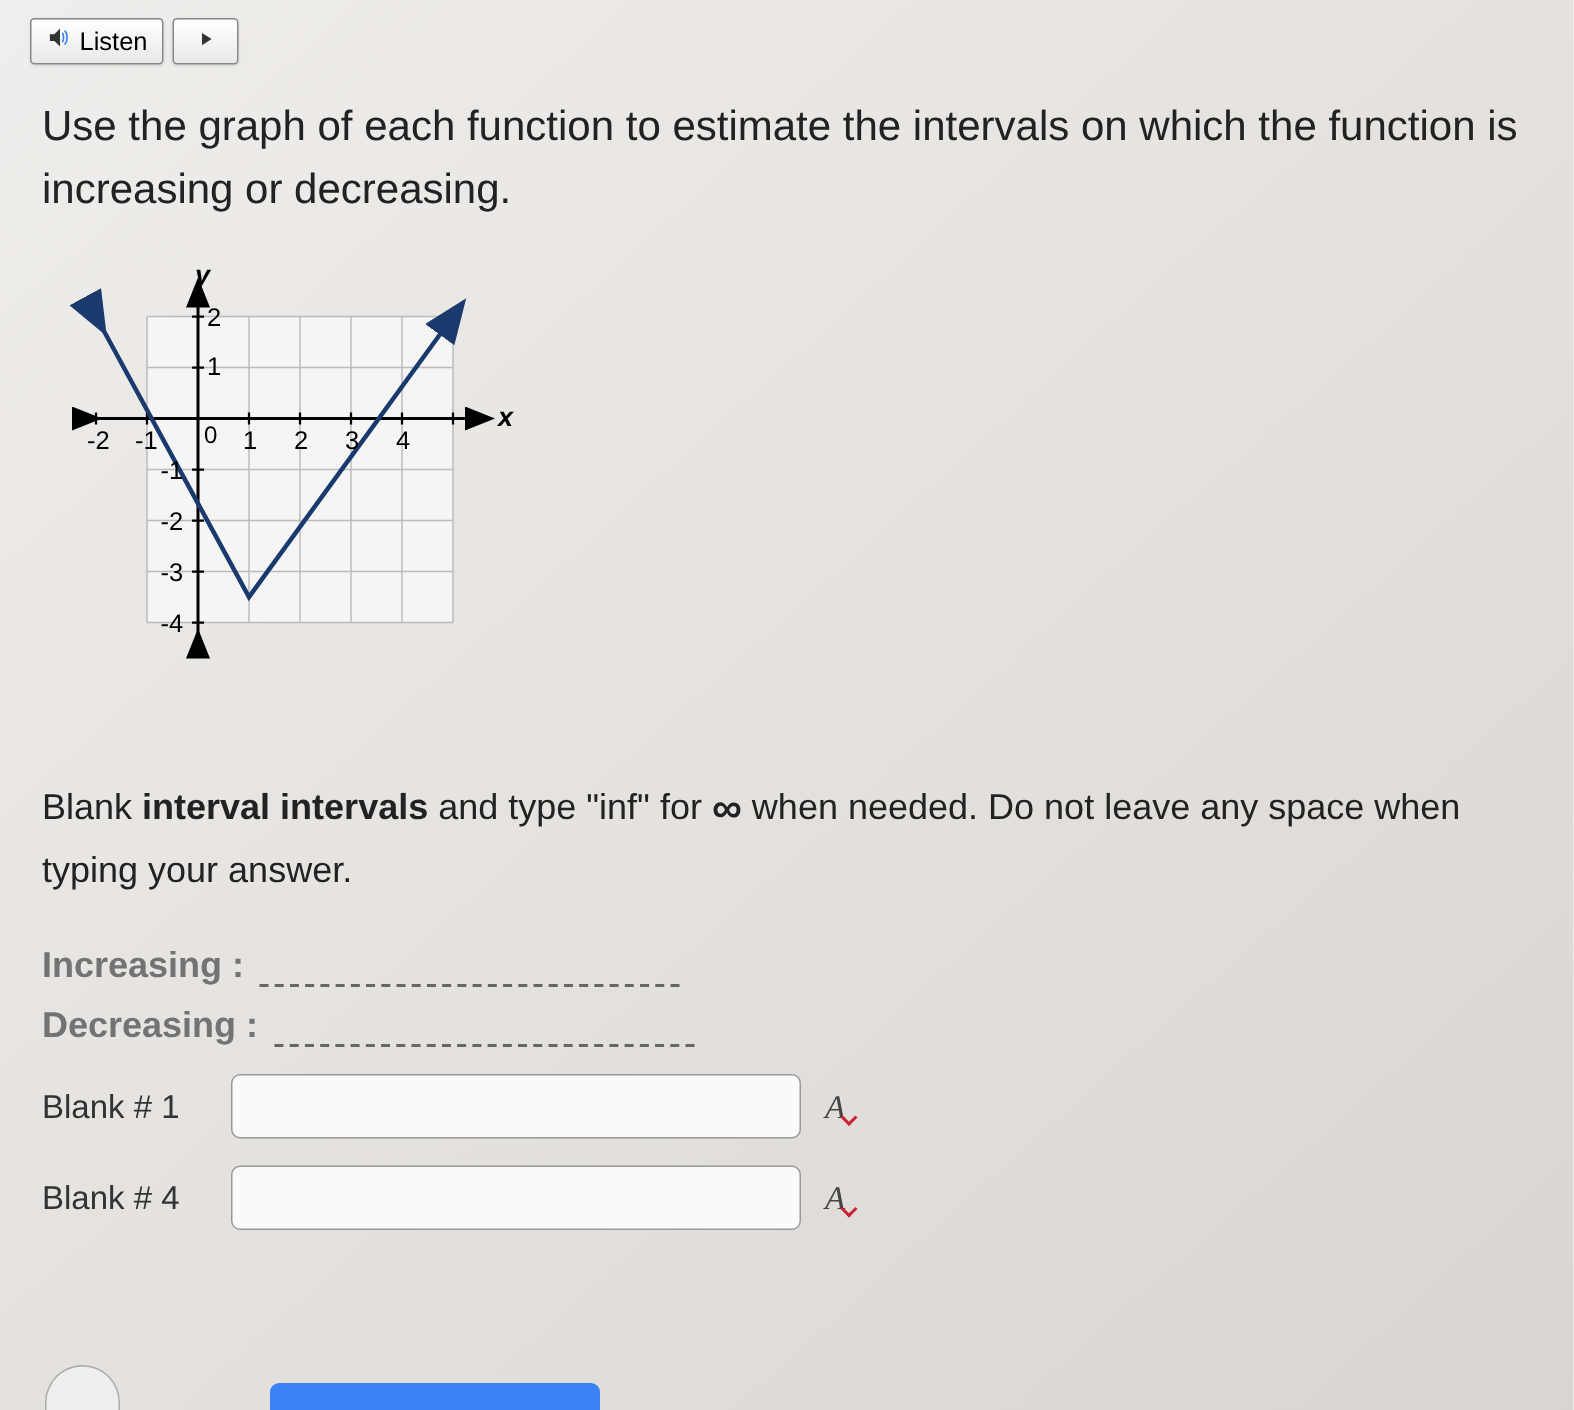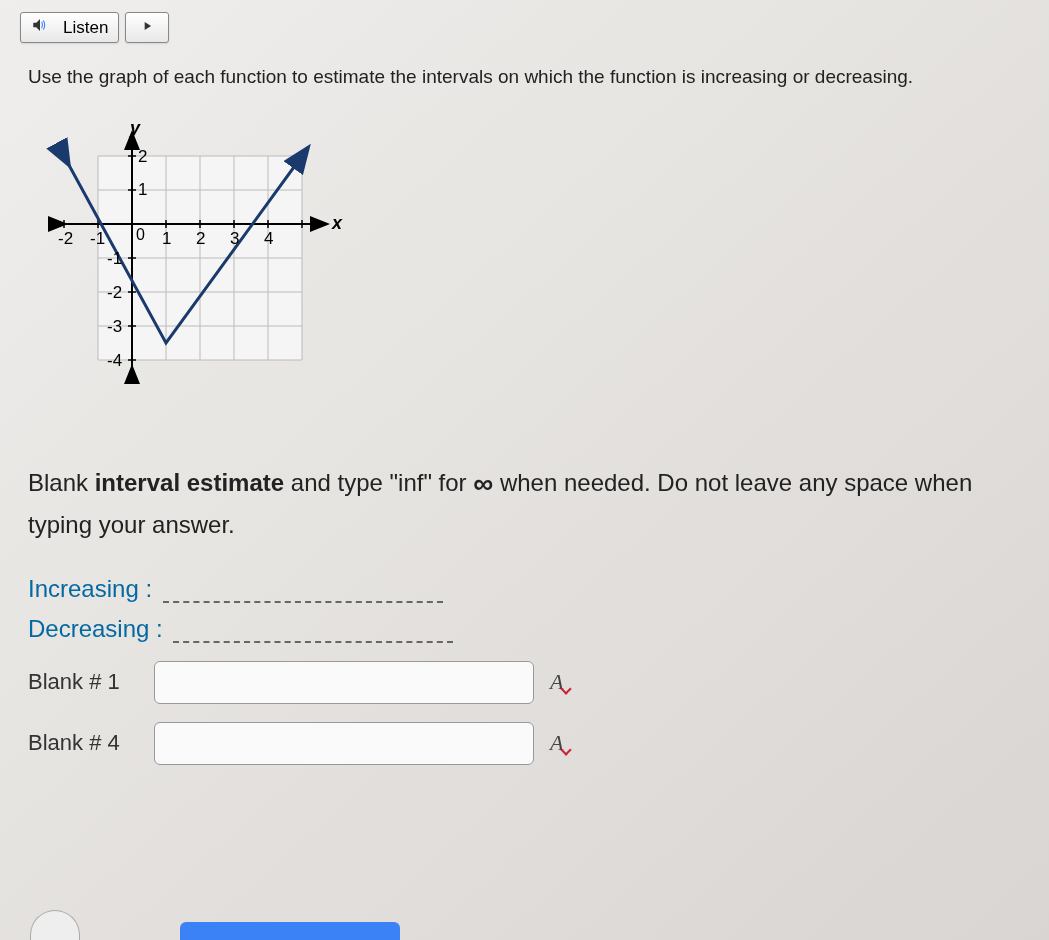--- a/index.html
+++ b/index.html
@@ -23,41 +23,41 @@
       margin-bottom: 20px;
       margin-top: 2px;
     }
     .listen-btn {
       background: linear-gradient(to bottom, #ffffff, #e8e8e8);
       border: 1px solid #888;
       border-radius: 3px;
       padding: 3px 10px;
       display: flex;
       align-items: center;
-      gap: 14px;
+      gap: 4px;
       font-size: 17px;
       cursor: pointer;
       box-shadow: 0 1px 2px rgba(0,0,0,0.1);
     }
     .listen-btn svg {
       width: 18px;
       height: 18px;
     }
     .play-btn {
       background: linear-gradient(to bottom, #ffffff, #e8e8e8);
       border: 1px solid #888;
       border-radius: 3px;
       padding: 3px 14px;
       display: flex;
       align-items: center;
       cursor: pointer;
       box-shadow: 0 1px 2px rgba(0,0,0,0.1);
     }
     .question-text {
-      font-size: 19px;
+      font-size: 28px;
       line-height: 1.5;
       margin: 20px 8px 30px 8px;
       color: #222;
     }
     .graph-container {
       margin: 20px 0 40px 20px;
       width: 310px;
       height: 300px;
       position: relative;
     }
@@ -66,21 +66,22 @@
       line-height: 1.6;
       margin: 30px 8px 30px 8px;
       color: #222;
     }
     .bold {
       font-weight: bold;
     }
     .answer-line {
       font-size: 24px;
       margin: 12px 8px 12px 8px;
-      color: #0369a1;
+      color: #737373;
+      font-weight: bold;
     }
     .blank-underline {
       border-bottom: 2px dashed #666;
       display: inline-block;
       width: 280px;
       margin-left: 4px;
       vertical-align: bottom;
       height: 24px;
     }
     .blank-row {
@@ -243,21 +244,21 @@
     <text x="67" y="142" font-size="17" fill="#000">-1</text>
     <text x="67" y="176" font-size="17" fill="#000">-2</text>
     <text x="67" y="210" font-size="17" fill="#000">-3</text>
     <text x="67" y="244" font-size="17" fill="#000">-4</text>
 
     <text x="96" y="118" font-size="16" fill="#000">0</text>
   </svg>
 </div>
 
 <p class="instruction-text">
-  <span>Blank </span><span class="bold">interval estimate</span><span> and type "inf" for </span><span class="infinity">∞</span><span> when needed.  Do not leave any space when typing your answer.</span>
+  <span>Blank </span><span class="bold">interval intervals</span><span> and type "inf" for </span><span class="infinity">∞</span><span> when needed.  Do not leave any space when typing your answer.</span>
 </p>
 
 <p class="answer-line">
   <span>Increasing :</span>
   <span class="blank-underline"></span>
 </p>
 
 <p class="answer-line">
   <span>Decreasing :</span>
   <span class="blank-underline"></span>

